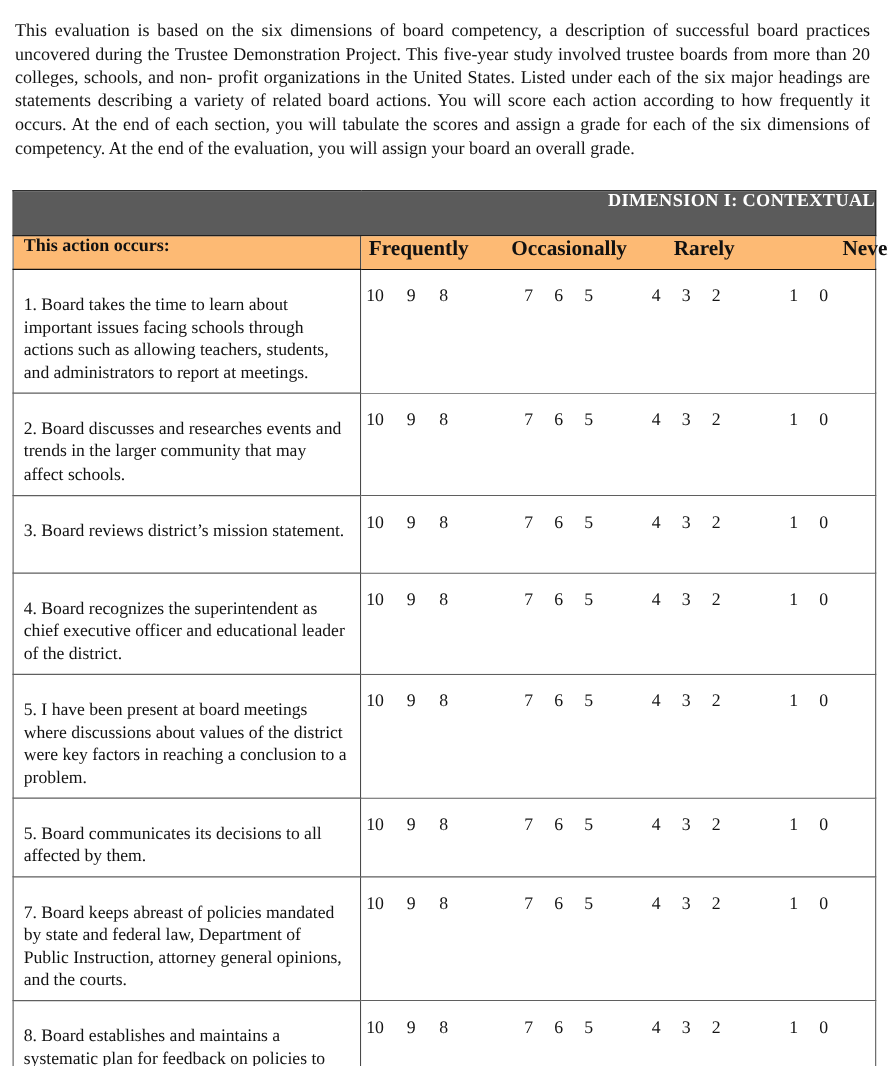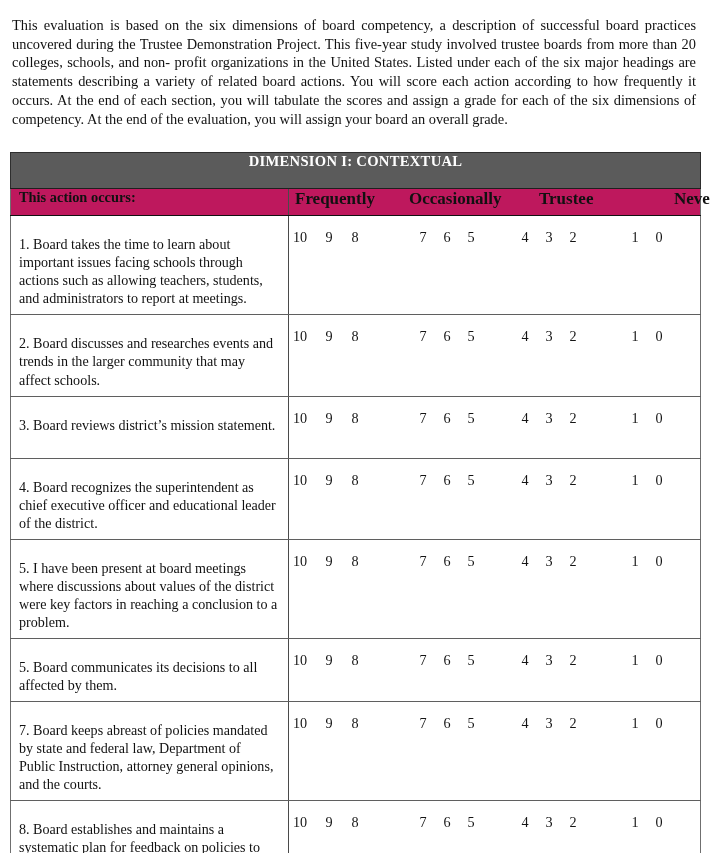--- a/index.html
+++ b/index.html
@@ -66,34 +66,34 @@
     background: #5b5b5b;
     color: #ffffff;
     font-weight: bold;
     font-size: 14.6px;
     letter-spacing: 0.3px;
     height: 36px;
     padding: 4px 0 0 10px;
     border: 1px solid #2e2e2e;
     border-bottom: 1px solid #1f1f1f;
     box-sizing: border-box;
-    text-align: center;
+    text-align: right;
   }
 
   
   .col-head-cell {
     font-weight: bold;
     font-size: 14.4px;
     height: 27px;
     box-sizing: border-box;
     border-bottom: 1.6px solid #111111;
     border-left: 1px solid #6f6f6f;
     border-right: 1px solid #6f6f6f;
     padding-top: 3px;
-    background: #be185d;
+    background: #fdba74;
     white-space: nowrap;
   }
   .col-head-cell.first {
     padding-left: 8px;
     border-right: 1.4px solid #4a4a4a;
     border-left: 1px solid #6f6f6f;
   }
   .col-head-scores {
     border-left: 1.4px solid #4a4a4a;
     border-right: 1px solid #6f6f6f;
@@ -178,21 +178,21 @@
         <tr>
           <td class="dim-banner" colspan="2">DIMENSION I: CONTEXTUAL</td>
         </tr>
 
         <tr>
           <td class="col-head-cell first">This action occurs:</td>
           <td class="col-head-cell col-head-scores">
             <div class="head-labels">
               <span class="hl-freq">Frequently</span>
               <span class="hl-occ">Occasionally</span>
-              <span class="hl-rare">Trustee</span>
+              <span class="hl-rare">Rarely</span>
               <span class="hl-never">Never</span>
             </div>
           </td>
         </tr>
 
         <tr class="data-row">
           <td class="stmt">1. Board takes the time to learn about important issues facing schools through actions such as allowing teachers, students, and administrators to report at meetings.</td>
           <td class="scores">
             <div class="score-strip">
               <span class="s10">10</span>

